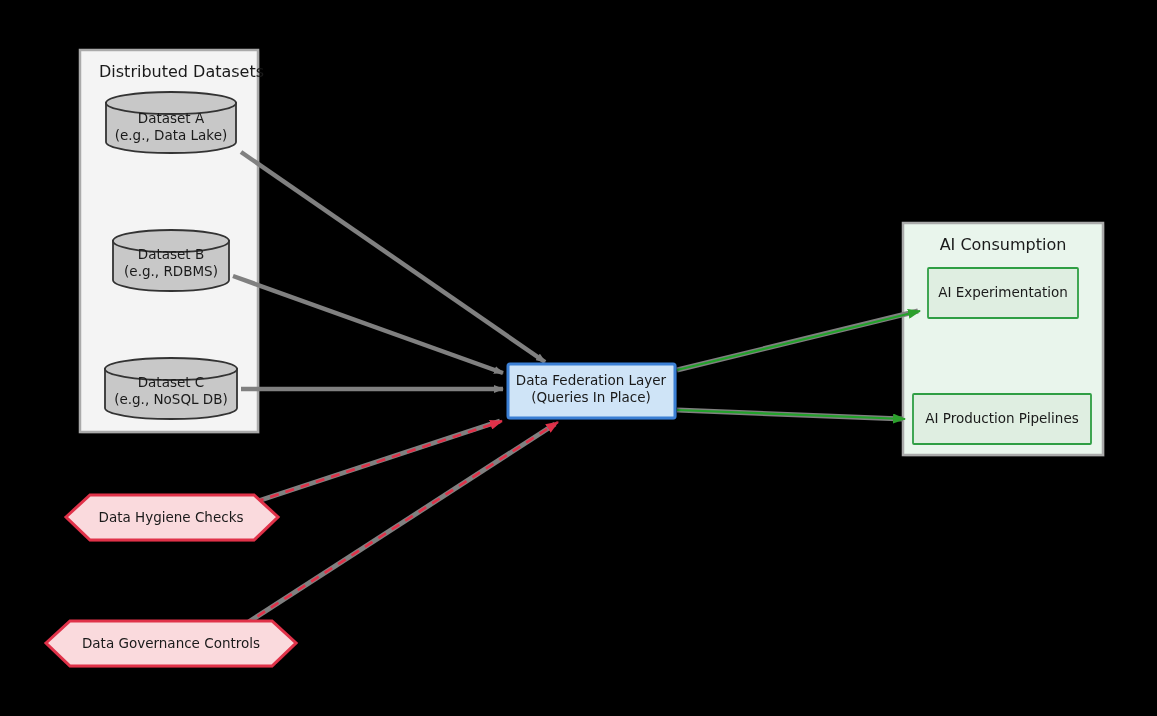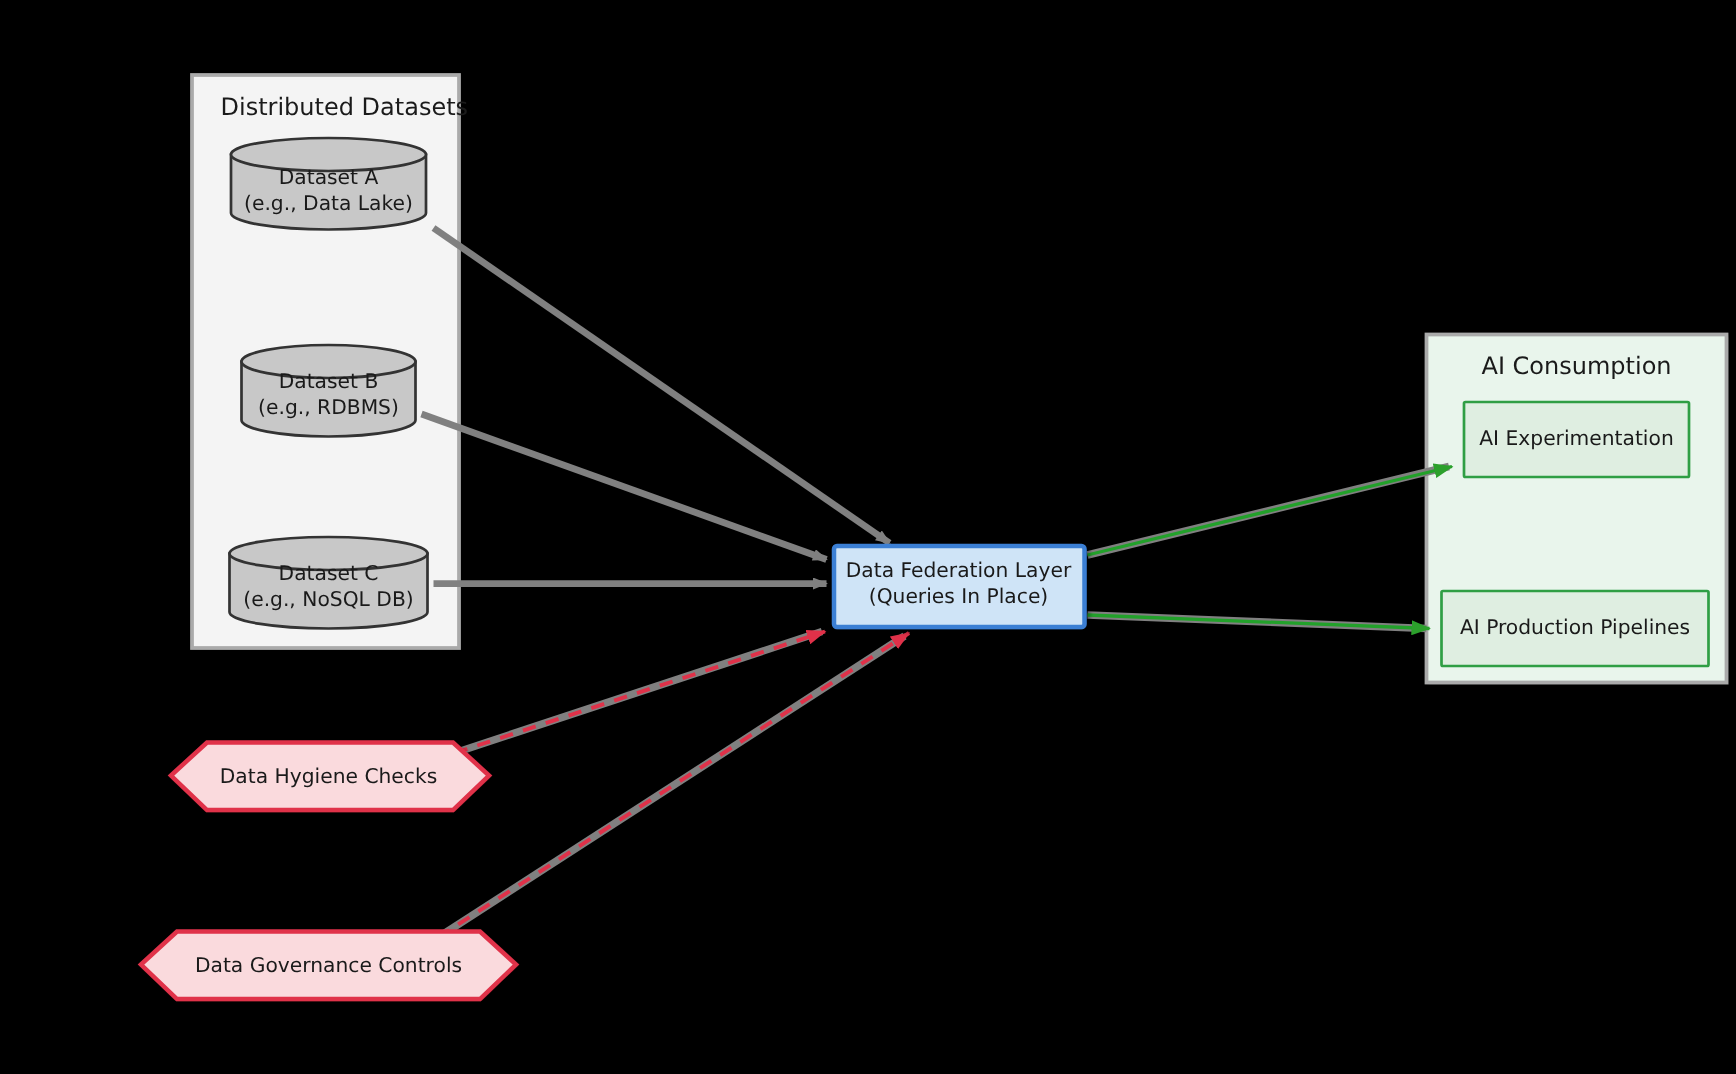--- a/index.html
+++ b/index.html
@@ -12,21 +12,20 @@
     height: 716px;
     position: relative;
     overflow: hidden;
     font-family: "DejaVu Sans", "Liberation Sans", sans-serif;
   }
   #diagram-root {
     position: absolute;
     left: 0; top: 0;
     width: 1062px;
     height: 716px;
-    margin-left: 48px;
   }
   svg#diagram-svg {
     position: absolute;
     left: 0; top: 0;
     width: 1157px;
     height: 716px;
     display: block;
   }
   .node-label, .cluster-label {
     font-family: "DejaVu Sans", "Liberation Sans", sans-serif;

